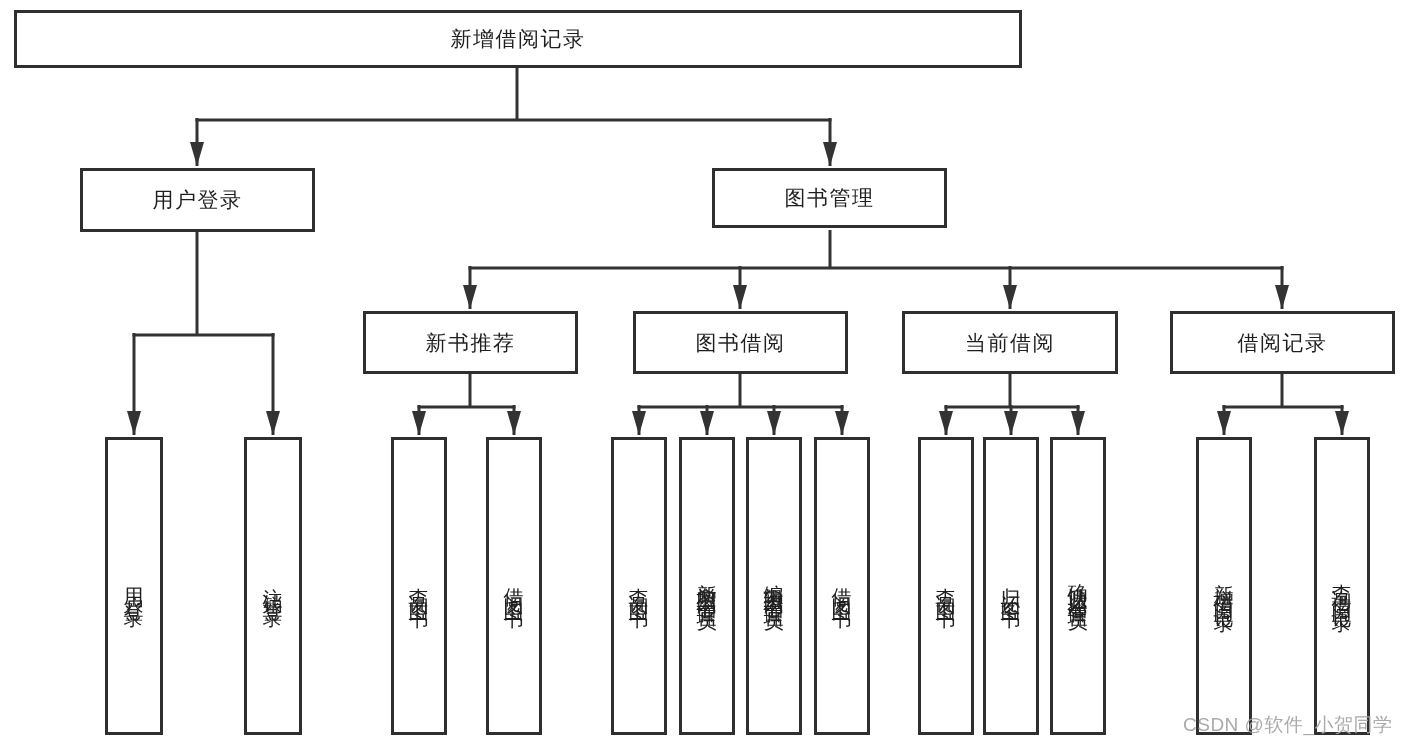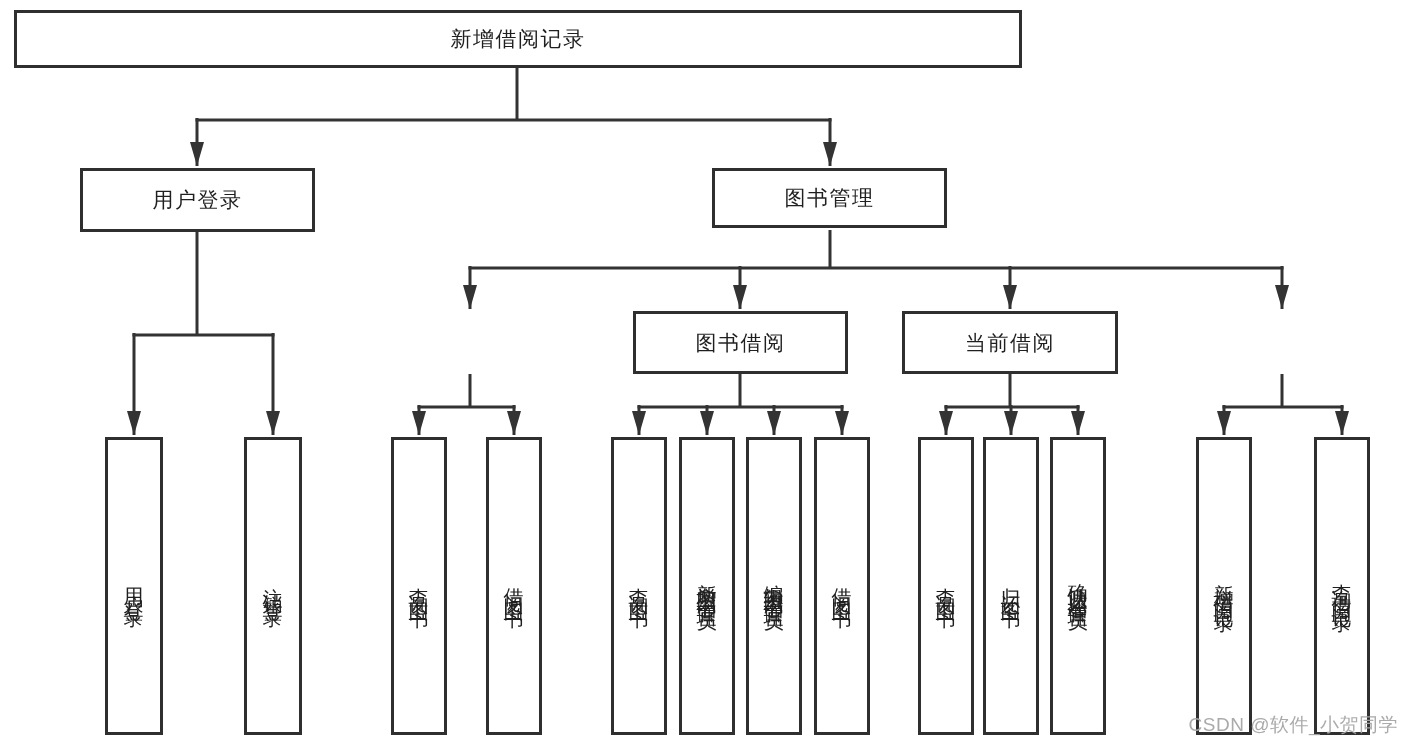--- a/index.html
+++ b/index.html
@@ -17,21 +17,21 @@
   .leaf{
     position:absolute;box-sizing:border-box;border:3px solid #2f2f2f;background:#ffffff;
     display:flex;align-items:center;justify-content:center;
     writing-mode:vertical-rl;text-orientation:mixed;
     font-size:20px;letter-spacing:7px;line-height:1;color:#1f1f1f;
     text-align:center;
   }
   .watermark{
     position:absolute;left:1183px;top:712px;width:215px;
     font-size:19px;letter-spacing:0.5px;color:rgba(165,165,165,0.95);
-    white-space:nowrap;text-align:right;
+    white-space:nowrap;
   }
 </style>
 </head>
 <body>
 
 <div class="canvas">
 
   <svg class="wires" viewBox="0 0 1405 747">
     <defs>
       <marker id="arrow" markerUnits="userSpaceOnUse" markerWidth="26" markerHeight="16" refX="24" refY="8" orient="auto">
@@ -92,22 +92,24 @@
       <line x1="1224" y1="405" x2="1224" y2="435" marker-end="url(#arrow)"></line>
       <line x1="1342" y1="405" x2="1342" y2="435" marker-end="url(#arrow)"></line>
     </g>
   </svg>
 
   <div class="node" style="left:14px;top:10px;width:1008px;height:58px;">新增借阅记录</div>
 
   <div class="node" style="left:80px;top:168px;width:235px;height:64px;">用户登录</div>
   <div class="node" style="left:712px;top:168px;width:235px;height:60px;">图书管理</div>
 
+  <div class="node" style="left:363px;top:311px;width:215px;height:63px;">新书推荐</div>
   <div class="node" style="left:902px;top:311px;width:216px;height:63px;">当前借阅</div>
   <div class="node" style="left:633px;top:311px;width:215px;height:63px;">图书借阅</div>
+  <div class="node" style="left:1170px;top:311px;width:225px;height:63px;">借阅记录</div>
 
   <div class="leaf" style="left:105px;top:437px;width:58px;height:298px;">用户登录</div>
   <div class="leaf" style="left:244px;top:437px;width:58px;height:298px;">注销登录</div>
 
   <div class="leaf" style="left:391px;top:437px;width:56px;height:298px;">查询图书</div>
   <div class="leaf" style="left:486px;top:437px;width:56px;height:298px;">借阅图书</div>
 
   <div class="leaf" style="left:611px;top:437px;width:56px;height:298px;">查询图书</div>
   <div class="leaf" style="left:679px;top:437px;width:56px;height:298px;letter-spacing:4px;">新增图书（管理员）</div>
   <div class="leaf" style="left:746px;top:437px;width:56px;height:298px;letter-spacing:4px;">编辑图书（管理员）</div>

